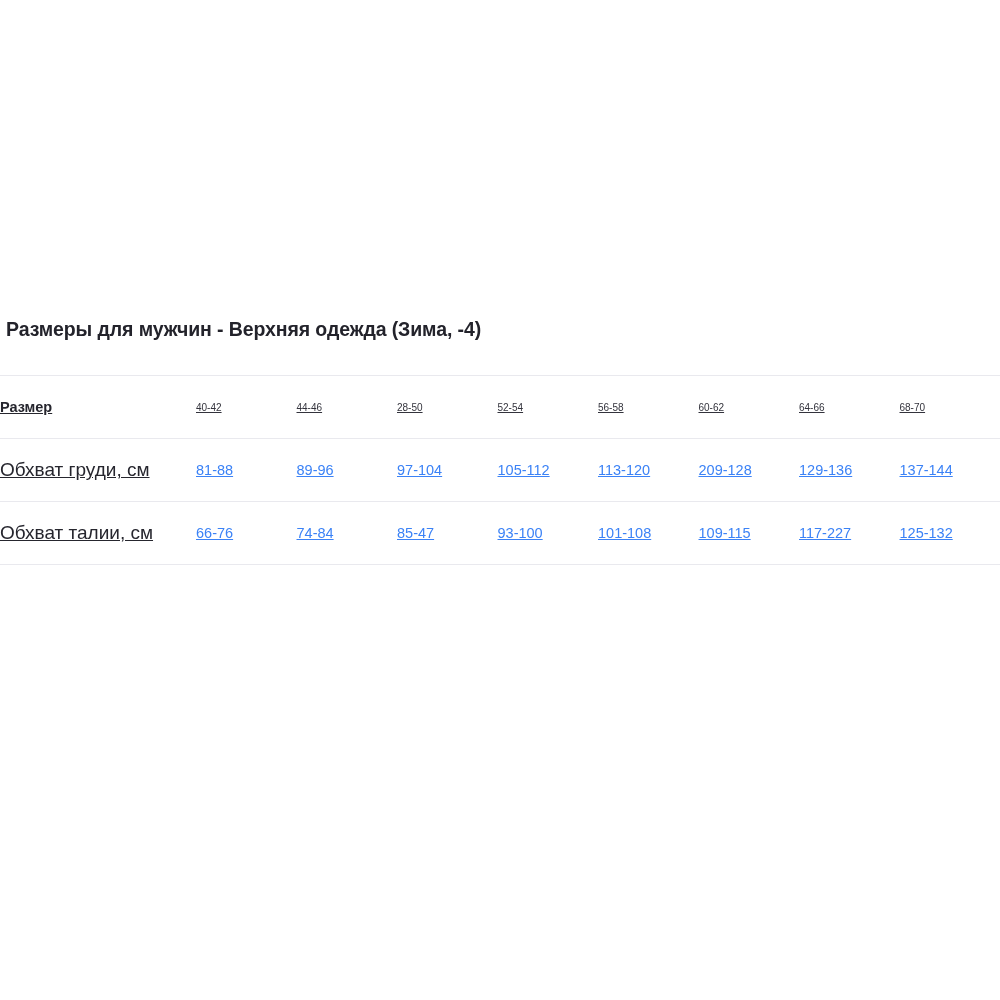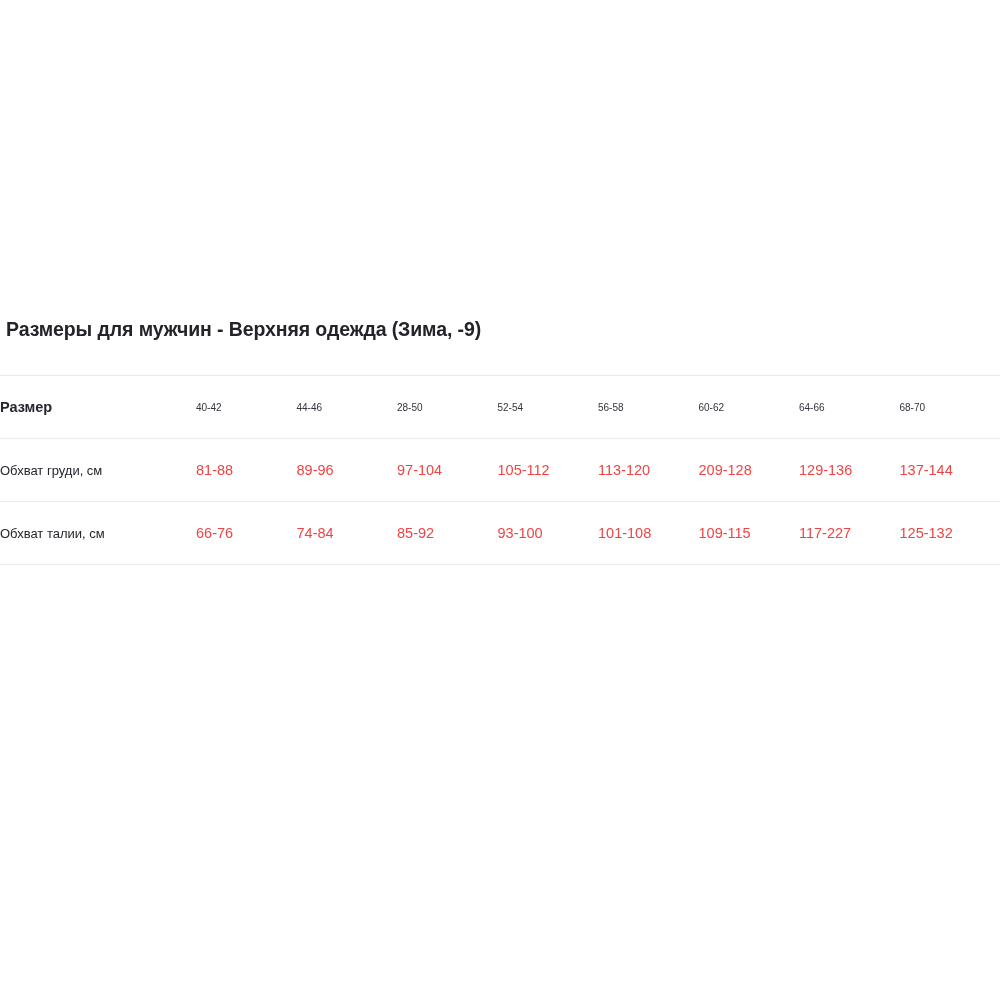--- a/index.html
+++ b/index.html
@@ -53,59 +53,60 @@
   }
 
   table.size-table th,
   table.size-table td {
     text-align: left;
     vertical-align: middle;
     border-top: 1px solid #e9e9ee;
     border-bottom: 1px solid #e9e9ee;
     padding: 0;
     font-weight: normal;
+    text-decoration: underline;
   }
 
   table.size-table tbody tr:first-child th,
   table.size-table tbody tr:first-child td {
     border-top: 1px solid #e9e9ee;
   }
 
   .cell-label {
-    font-size: 13px;
+    font-size: 19px;
     font-weight: bold;
     color: #26262e;
     padding-left: 6px;
     white-space: nowrap;
   }
 
   .row-head .cell-label {
     font-size: 14.5px;
     font-weight: bold;
   }
 
   .cell-val {
     font-size: 14.5px;
-    color: #ef4444;
+    color: #3b82f6;
     white-space: nowrap;
   }
 
   .row-head .cell-val {
     font-size: 10px;
     color: #33333c;
   }
 </style>
 </head>
 <body>
 
 <div class="page">
 
   <section class="size-chart">
 
-    <h1 class="chart-title">Размеры для мужчин - Верхняя одежда (Зима, -9)</h1>
+    <h1 class="chart-title">Размеры для мужчин - Верхняя одежда (Зима, -4)</h1>
 
     <table class="size-table">
       <colgroup>
         <col class="c-label">
         <col class="c-val">
         <col class="c-val">
         <col class="c-val">
         <col class="c-val">
         <col class="c-val">
         <col class="c-val">
@@ -134,21 +135,21 @@
           <td class="cell-val">113-120</td>
           <td class="cell-val">209-128</td>
           <td class="cell-val">129-136</td>
           <td class="cell-val">137-144</td>
         </tr>
 
         <tr>
           <th class="cell-label">Обхват талии, см</th>
           <td class="cell-val">66-76</td>
           <td class="cell-val">74-84</td>
-          <td class="cell-val">85-92</td>
+          <td class="cell-val">85-47</td>
           <td class="cell-val">93-100</td>
           <td class="cell-val">101-108</td>
           <td class="cell-val">109-115</td>
           <td class="cell-val">117-227</td>
           <td class="cell-val">125-132</td>
         </tr>
 
       </tbody>
     </table>
 

